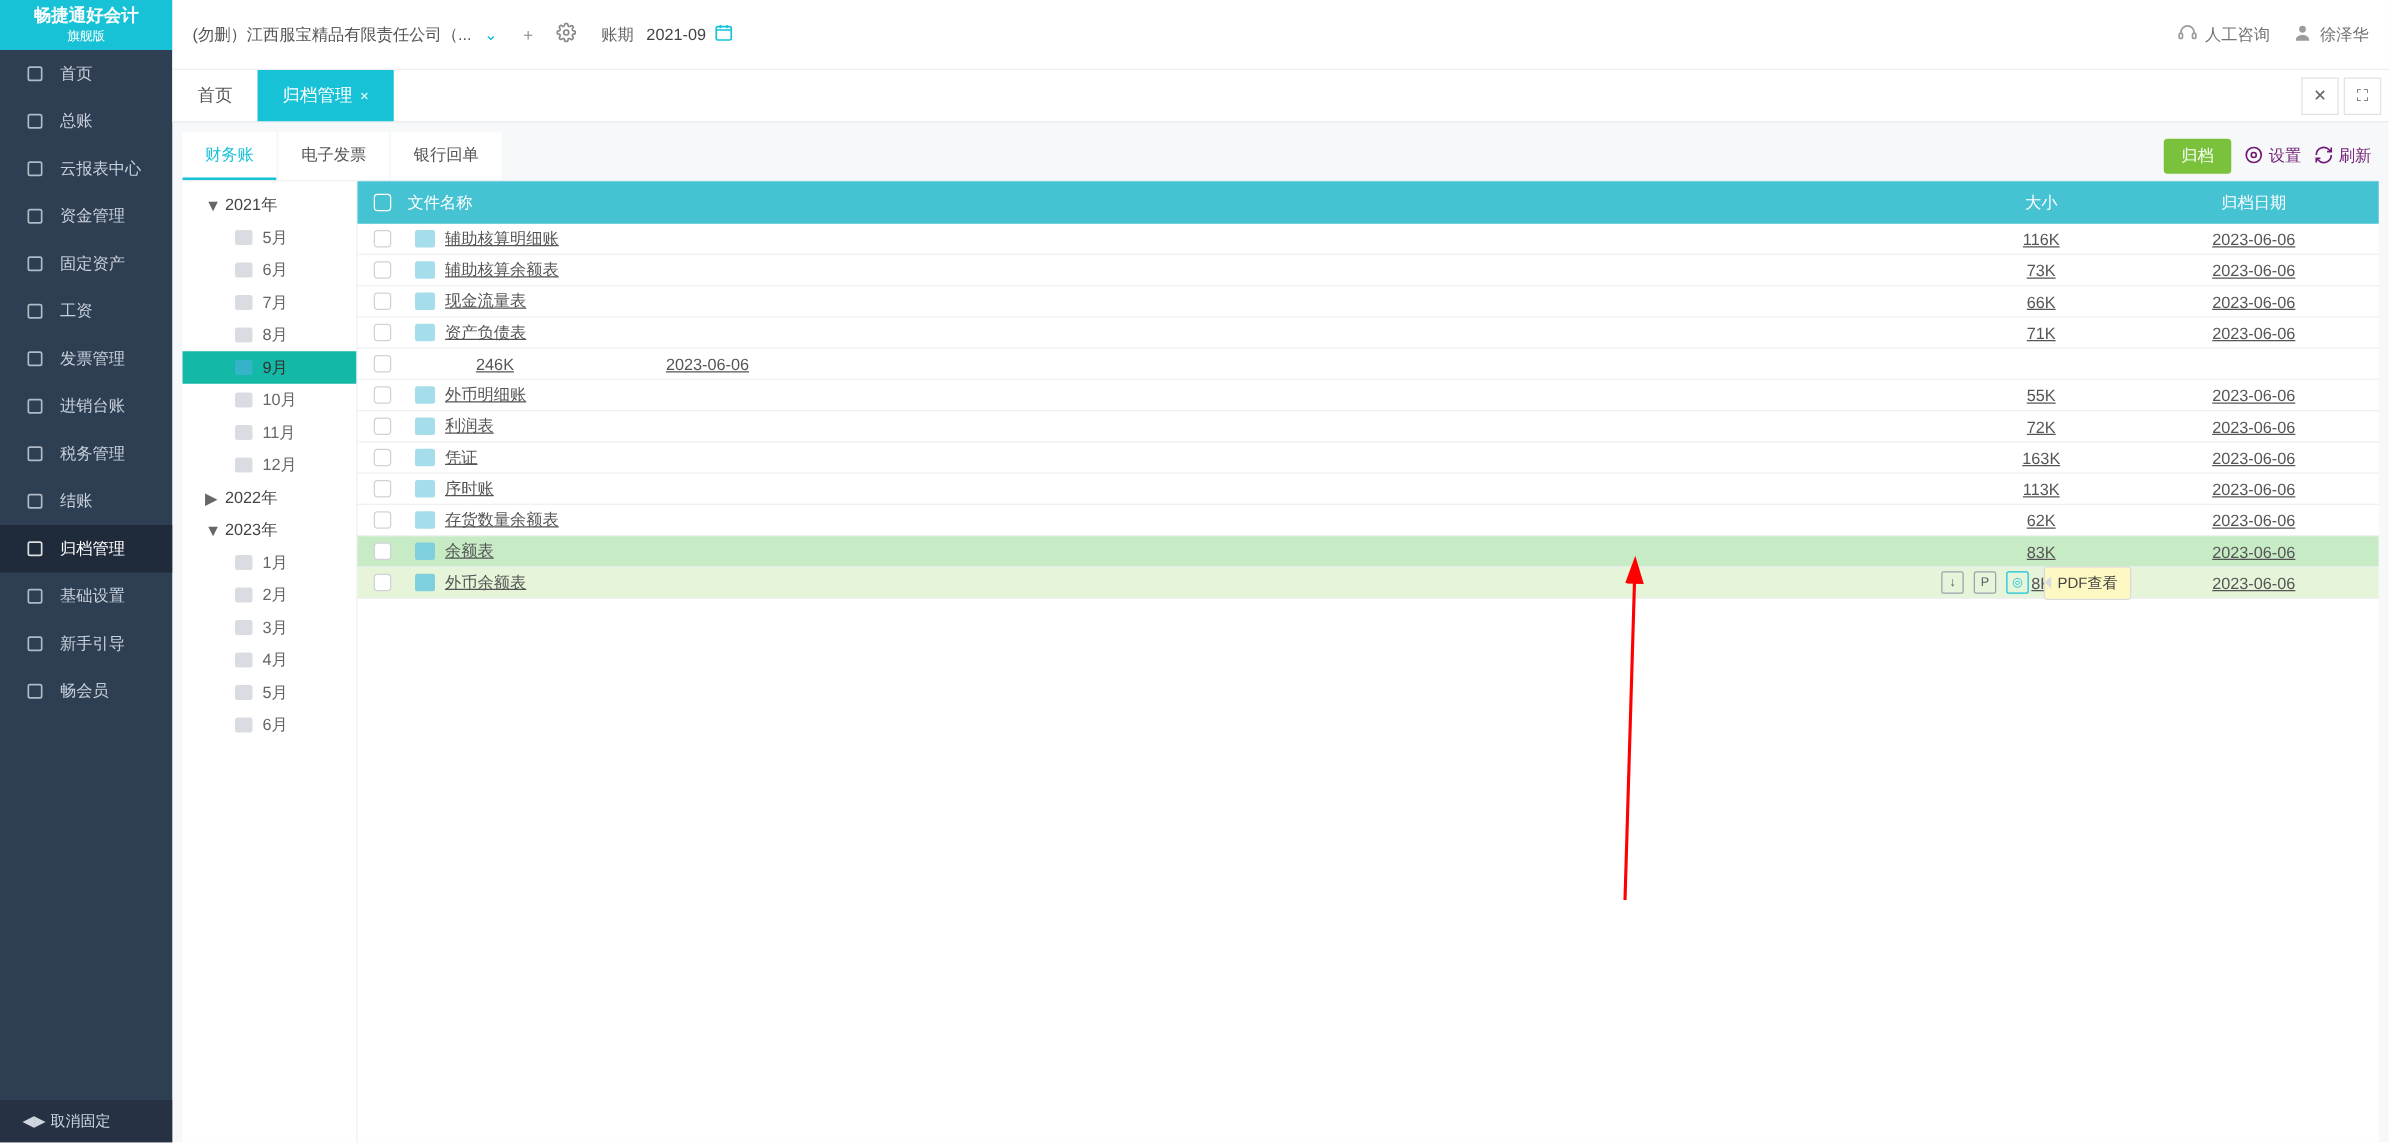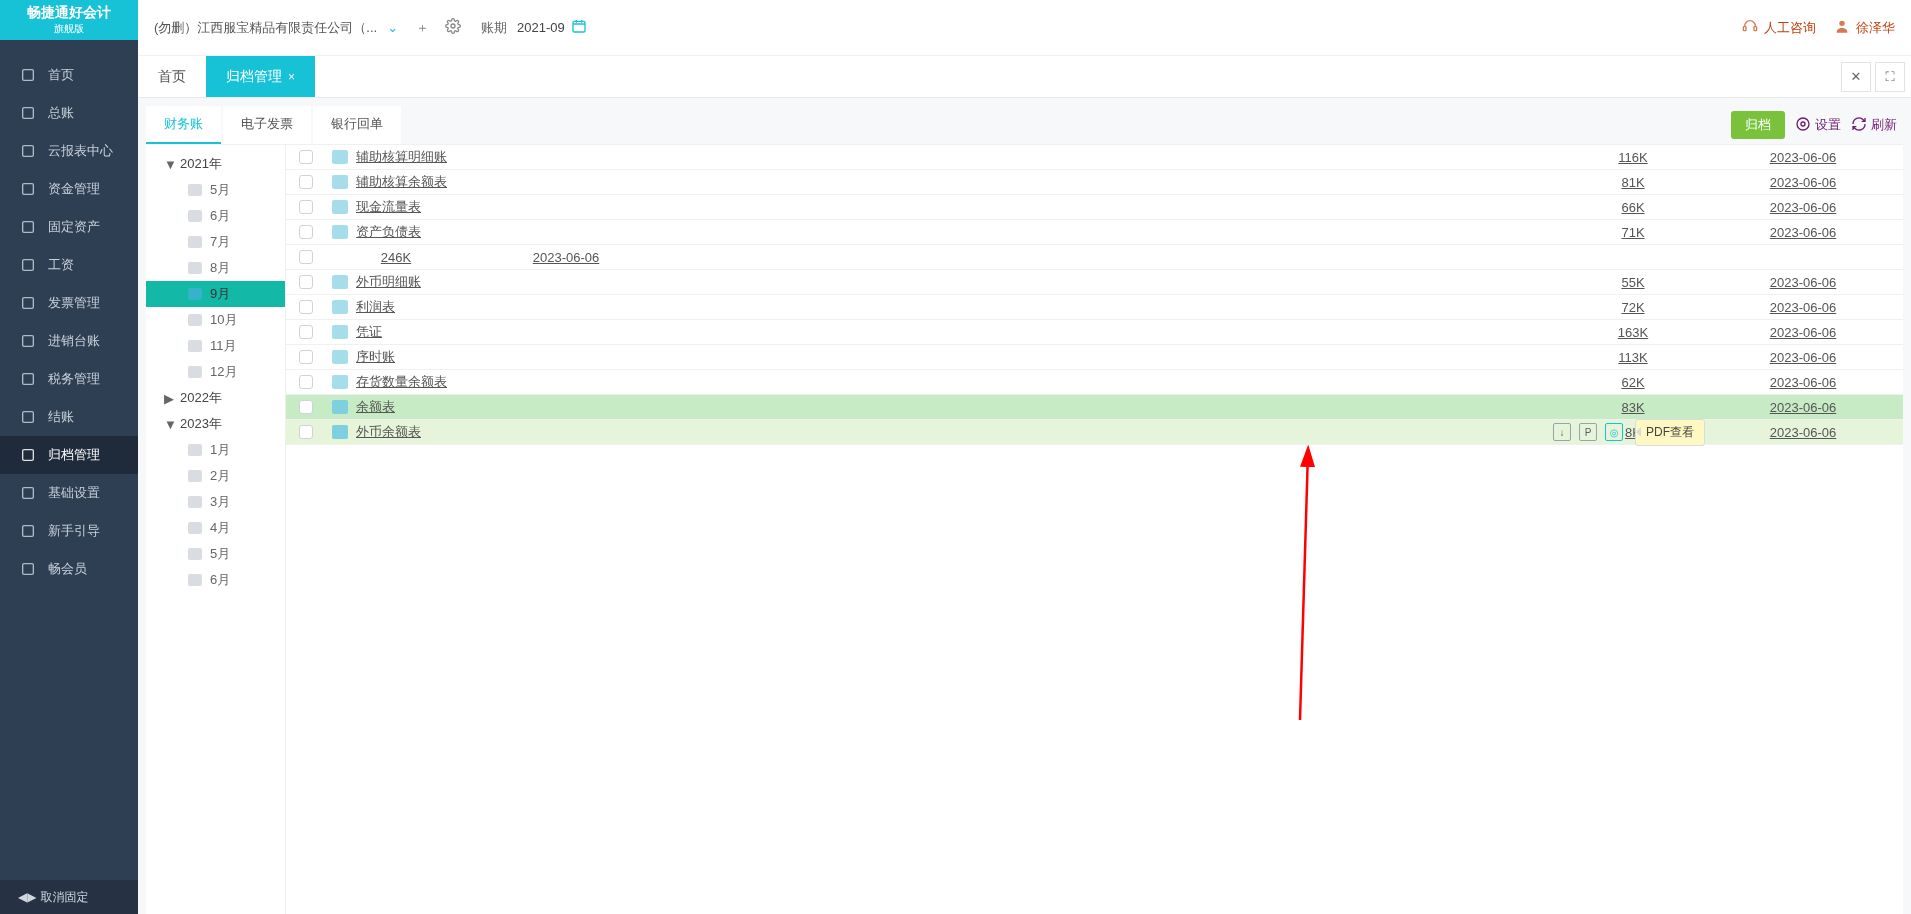--- a/index.html
+++ b/index.html
@@ -1,41 +1,41 @@
 <!DOCTYPE html>
 <html><head>
 <meta charset="utf-8">
 <style>
 * { margin: 0; padding: 0; box-sizing: border-box; }
 body { font-family: "Microsoft YaHei", Arial, sans-serif; font-size: 13px; color: #333; background: #fff; overflow: hidden; }
 .app { display: flex; height: 914px; width: 1911px; }
 
 
-.sidebar { width: 138px; background: #2e3e53; color: #cfd6df; display: flex; flex-direction: column; gap: 16px; }
+.sidebar { width: 138px; background: #2e3e53; color: #cfd6df; display: flex; flex-direction: column; }
 .logo { background: #17c2d7; color: #fff; height: 40px; display: flex; align-items: center; justify-content: center; font-size: 14px; flex-direction: column; }
 .logo-main { font-weight: bold; }
 .logo-sub { font-size: 10px; }
 .nav { flex: 1; }
 .nav-item { display: flex; align-items: center; height: 38px; padding-left: 20px; cursor: pointer; color: #c8d0db; }
 .nav-item.active { background: #1f2a3a; color: #fff; }
 .nav-item .ico { width: 16px; height: 16px; margin-right: 12px; display: inline-flex; align-items: center; justify-content: center; opacity: .85; }
 .unpin { height: 34px; display: flex; align-items: center; padding-left: 18px; background: #263244; color: #cfd6df; cursor: pointer; font-size: 12px; }
 .unpin .arrow { margin-right: 4px; }
 
 
 .main { flex: 1; display: flex; flex-direction: column; background: #f7f8f9; }
 .topbar { height: 56px; background: #fff; display: flex; align-items: center; padding: 0 16px; color: #666; font-size: 13px; border-bottom: 1px solid #eef0f2; }
 .topbar .company { color: #555; }
 .topbar .caret { color: #17c2d7; margin: 0 10px; }
 .topbar .plus, .topbar .gear { color: #888; margin: 0 8px; cursor: pointer; }
 .topbar .period-label { margin-left: 12px; color: #666; }
 .topbar .period-value { margin-left: 10px; color: #444; }
 .topbar .cal { color: #17c2d7; margin-left: 6px; }
 .topbar .spacer { flex: 1; }
-.topbar .support, .topbar .user { display: flex; align-items: center; margin-left: 18px; color: #c2410c; cursor: pointer; }
+.topbar .support, .topbar .user { display: flex; align-items: center; margin-left: 18px; color: #737373; cursor: pointer; }
 .topbar .support .ico, .topbar .user .ico { margin-right: 6px; opacity: .7; }
 
 
 .tabs { height: 42px; background: #fff; display: flex; align-items: stretch; border-bottom: 1px solid #e6e8ea; position: relative; }
 .tab { padding: 0 20px; display: flex; align-items: center; color: #555; cursor: pointer; font-size: 14px; }
 .tab.active { background: #17c2d7; color: #fff; }
 .tab .close { margin-left: 6px; font-size: 12px; }
 .tabs .right-icos { position: absolute; right: 6px; top: 0; height: 100%; display: flex; align-items: center; }
 .tabs .right-icos span { width: 30px; height: 30px; border: 1px solid #e0e2e5; margin-left: 4px; display: flex; align-items: center; justify-content: center; cursor: pointer; color: #666; }
 
@@ -372,41 +372,49 @@
             <div class="tree-month">
               <span class="fico"></span>
               <span>5月</span>
             </div>
             <div class="tree-month">
               <span class="fico"></span>
               <span>6月</span>
             </div>
           </div>
         <div class="table-wrap">
+          <div class="thead">
+            <div class="cell-chk">
+                <span class="chk"></span>
+              </div>
+            <div class="cell-name">文件名称</div>
+            <div class="cell-size">大小</div>
+            <div class="cell-date">归档日期</div>
+          </div>
           <div id="tbody">
               <div class="row">
                 <div class="cell-chk">
                   <span class="chk"></span>
                 </div>
                 <div class="cell-name">
                   <span class="file-ico"></span>
                   <span>辅助核算明细账</span>
                 </div>
                 <div class="cell-size">116K</div>
                 <div class="cell-date">2023-06-06</div>
               </div>
               <div class="row">
                 <div class="cell-chk">
                   <span class="chk"></span>
                 </div>
                 <div class="cell-name">
                   <span class="file-ico"></span>
                   <span>辅助核算余额表</span>
                 </div>
-                <div class="cell-size">81K</div>
+                <div class="cell-size">73K</div>
                 <div class="cell-date">2023-06-06</div>
               </div>
               <div class="row">
                 <div class="cell-chk">
                   <span class="chk"></span>
                 </div>
                 <div class="cell-name">
                   <span class="file-ico"></span>
                   <span>现金流量表</span>
                 </div>

